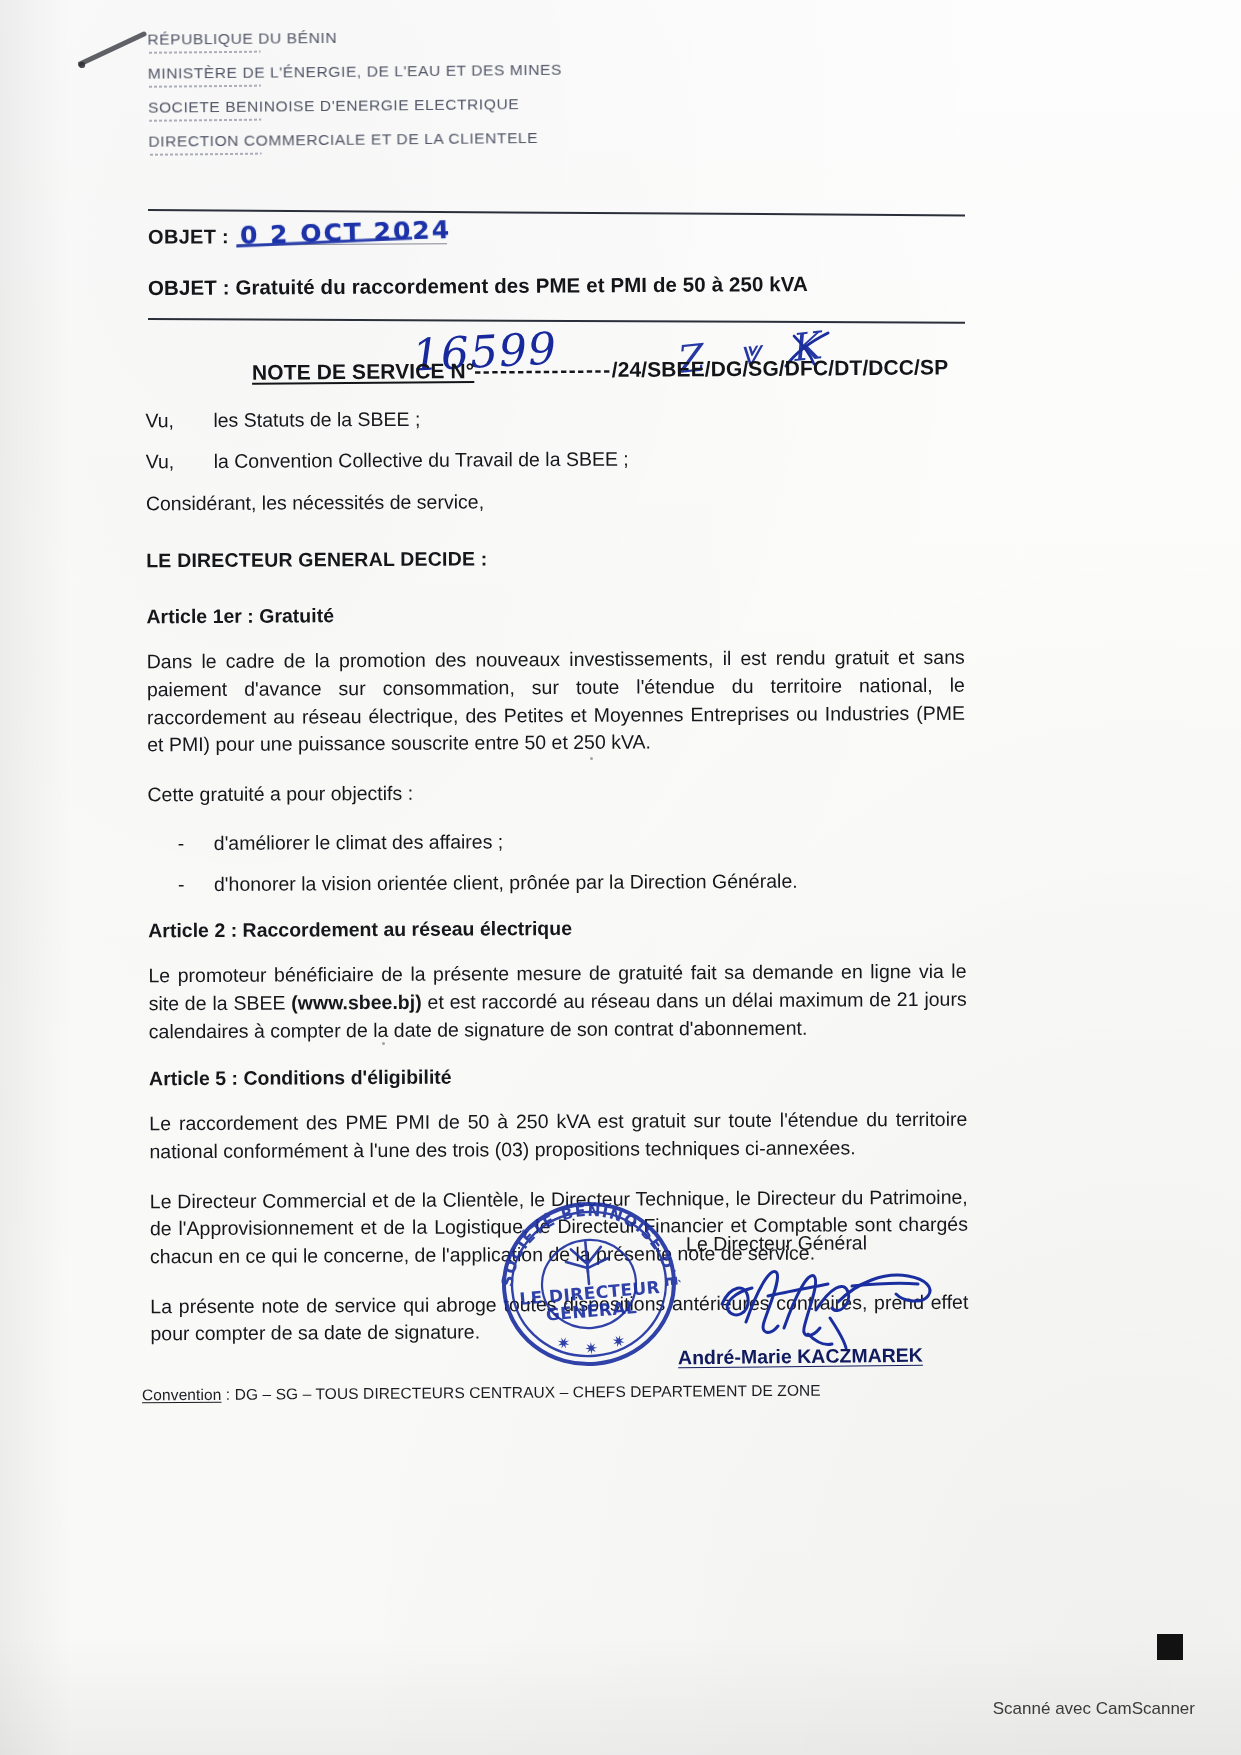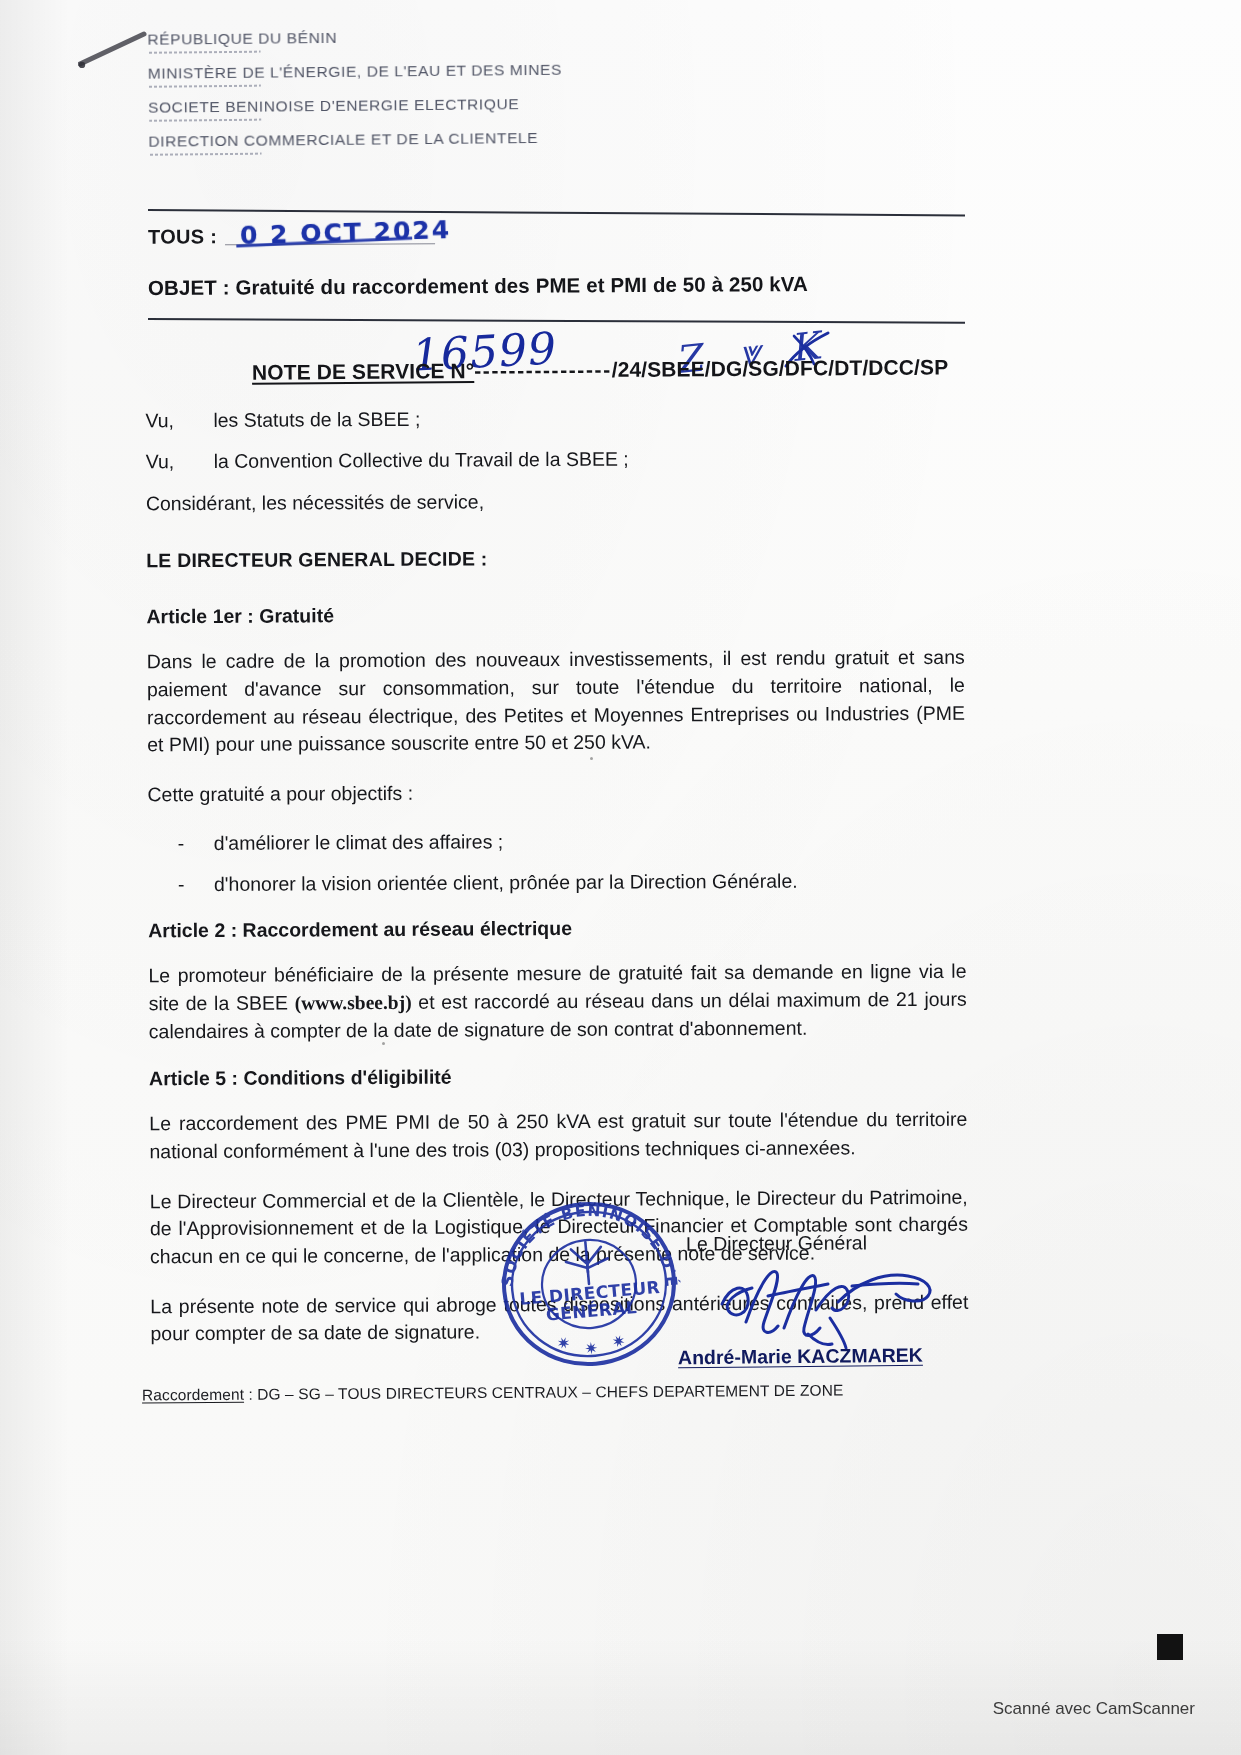--- a/index.html
+++ b/index.html
@@ -203,21 +203,21 @@
     line-height: 1.3;
     margin: 0 0 16px 0;
     padding-left: 66px;
     position: relative;
   }
   .bullets li::before {
     content: "-";
     position: absolute;
     left: 30px; top: 0;
   }
-  b, strong { font-weight: 700; font-family: Liberation Serif, serif; }
+  b, strong { font-weight: 700; }
 
   
   .sig-title {
     position: absolute;
     left: 686px; top: 1232px;
     font-size: 19.5px; color: #16171b;
     transform: rotate(-0.4deg);
     white-space: nowrap;
   }
   .sig-name {
@@ -305,21 +305,21 @@
     <div class="lh-rule"></div>
     <div class="lh-line">SOCIETE BENINOISE D'ENERGIE ELECTRIQUE</div>
     <div class="lh-rule"></div>
     <div class="lh-line">DIRECTION COMMERCIALE ET DE LA CLIENTELE</div>
     <div class="lh-rule"></div>
   </div>
 
   <div class="rule-full rule-1"></div>
 
   <div class="date-row">
-    <span class="date-label">TOUS :</span>
+    <span class="date-label">OBJET :</span>
     <span class="date-underline"></span>
   </div>
   <div class="date-stamp">
     <span>0 2 OCT 2024</span>
     <span class="strike"></span>
   </div>
 
   <div class="objet">OBJET : Gratuité du raccordement des PME et PMI de 50 à 250 kVA</div>
 
   <div class="rule-full rule-2"></div>
@@ -409,21 +409,21 @@
       <path d="M104 52 C118 30, 132 22, 136 34 C140 46, 126 58, 120 50"></path>
       <path d="M126 44 C146 24, 172 14, 196 18 C214 21, 222 30, 216 38 C210 46, 192 44, 184 36"></path>
       <path d="M140 28 C160 26, 184 24, 206 26"></path>
       <path d="M96 76 C104 84, 112 88, 120 86"></path>
       <path d="M118 60 C126 72, 132 82, 134 90"></path>
     </g>
   </svg>
   <div class="sig-name">André-Marie KACZMAREK</div>
 
   <div class="ampliations">
-    <span class="u">Raccordement</span><span> : DG – SG – TOUS DIRECTEURS CENTRAUX – CHEFS DEPARTEMENT DE ZONE</span>
+    <span class="u">Convention</span><span> : DG – SG – TOUS DIRECTEURS CENTRAUX – CHEFS DEPARTEMENT DE ZONE</span>
   </div>
 
   <div class="cs-mark"></div>
   <div class="cs-text">Scanné avec CamScanner</div>
 
   <span class="faint-dot" style="left:590px; top:757px;"></span>
   <span class="faint-dot" style="left:382px; top:1042px;"></span>
 </div>
 
 </body></html>

